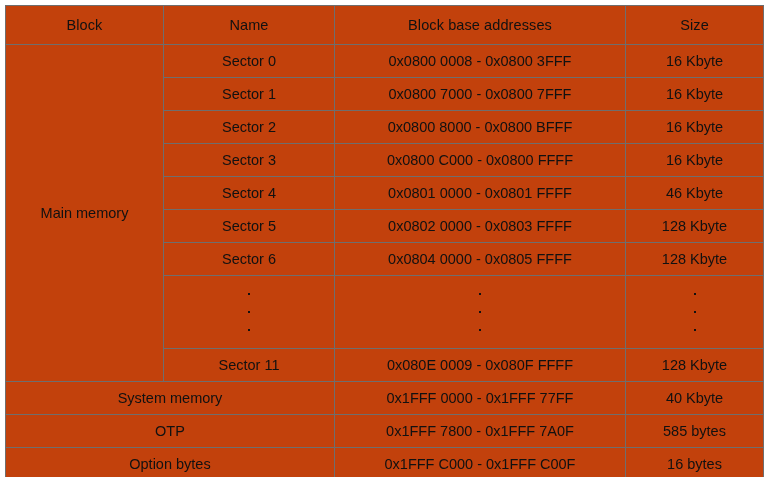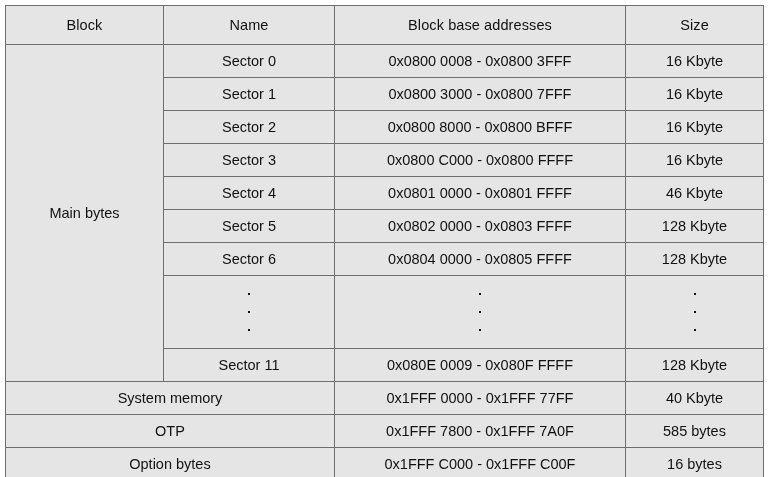--- a/index.html
+++ b/index.html
@@ -35,21 +35,21 @@
   table.memtable td,
   table.memtable th {
     border: 1px solid #6e6e6e;
     text-align: center;
     vertical-align: middle;
     padding: 0 4px;
     font-size: 14.5px;
     font-weight: normal;
     line-height: 1.15;
     color: #111111;
-    background: #e5e5e5;
+    background: #c2410c;
   }
 
   
   table.memtable {
     border: 1.5px solid #3a3a3a;
   }
 
   
   col.c-block { width: 158px; }
   col.c-name  { width: 171px; }
@@ -109,29 +109,29 @@
         <th>Block</th>
         <th>Name</th>
         <th>Block base addresses</th>
         <th>Size</th>
       </tr>
     </thead>
 
     <tbody>
 
       <tr>
-        <td class="merged-block" rowspan="9">Main bytes</td>
+        <td class="merged-block" rowspan="9">Main memory</td>
         <td>Sector 0</td>
         <td>0x0800 0008 - 0x0800 3FFF</td>
         <td>16 Kbyte</td>
       </tr>
 
       <tr>
         <td>Sector 1</td>
-        <td>0x0800 3000 - 0x0800 7FFF</td>
+        <td>0x0800 7000 - 0x0800 7FFF</td>
         <td>16 Kbyte</td>
       </tr>
 
       <tr>
         <td>Sector 2</td>
         <td>0x0800 8000 - 0x0800 BFFF</td>
         <td>16 Kbyte</td>
       </tr>
 
       <tr>

